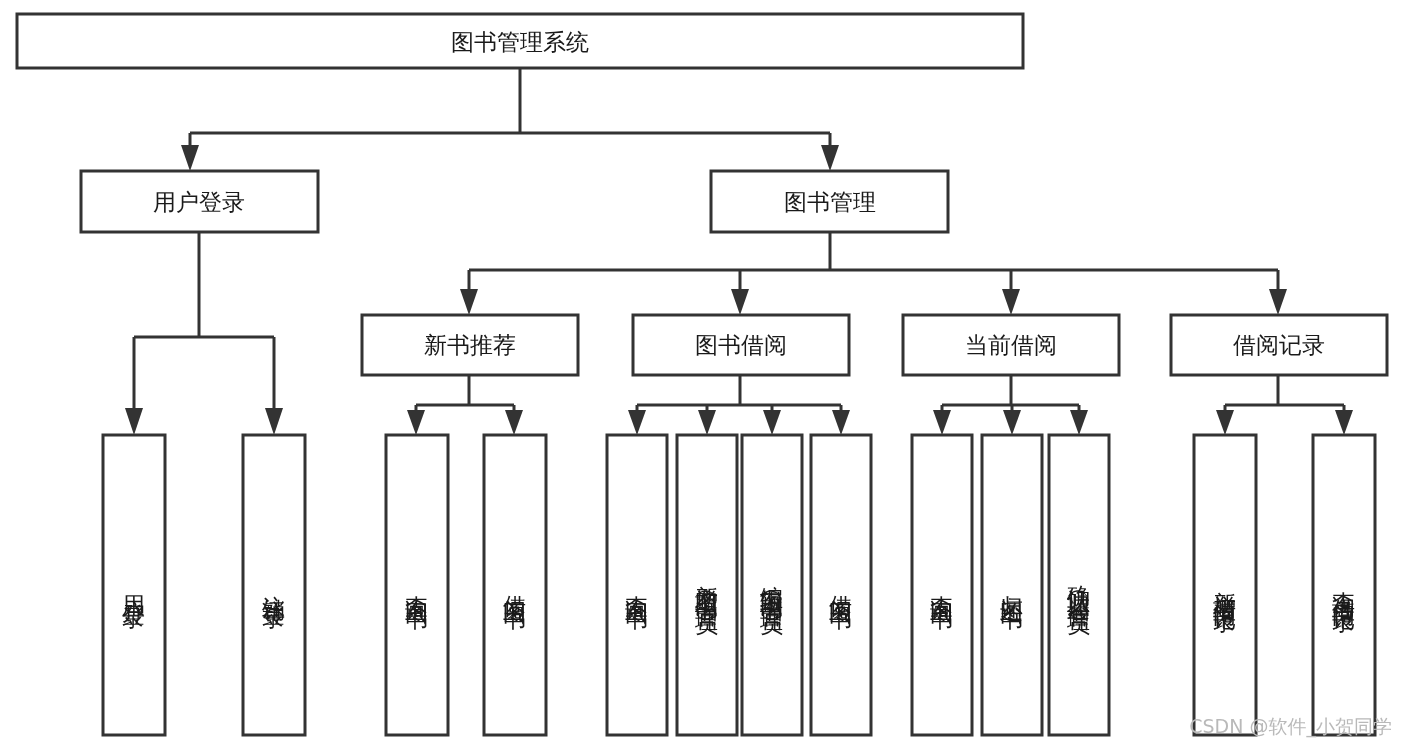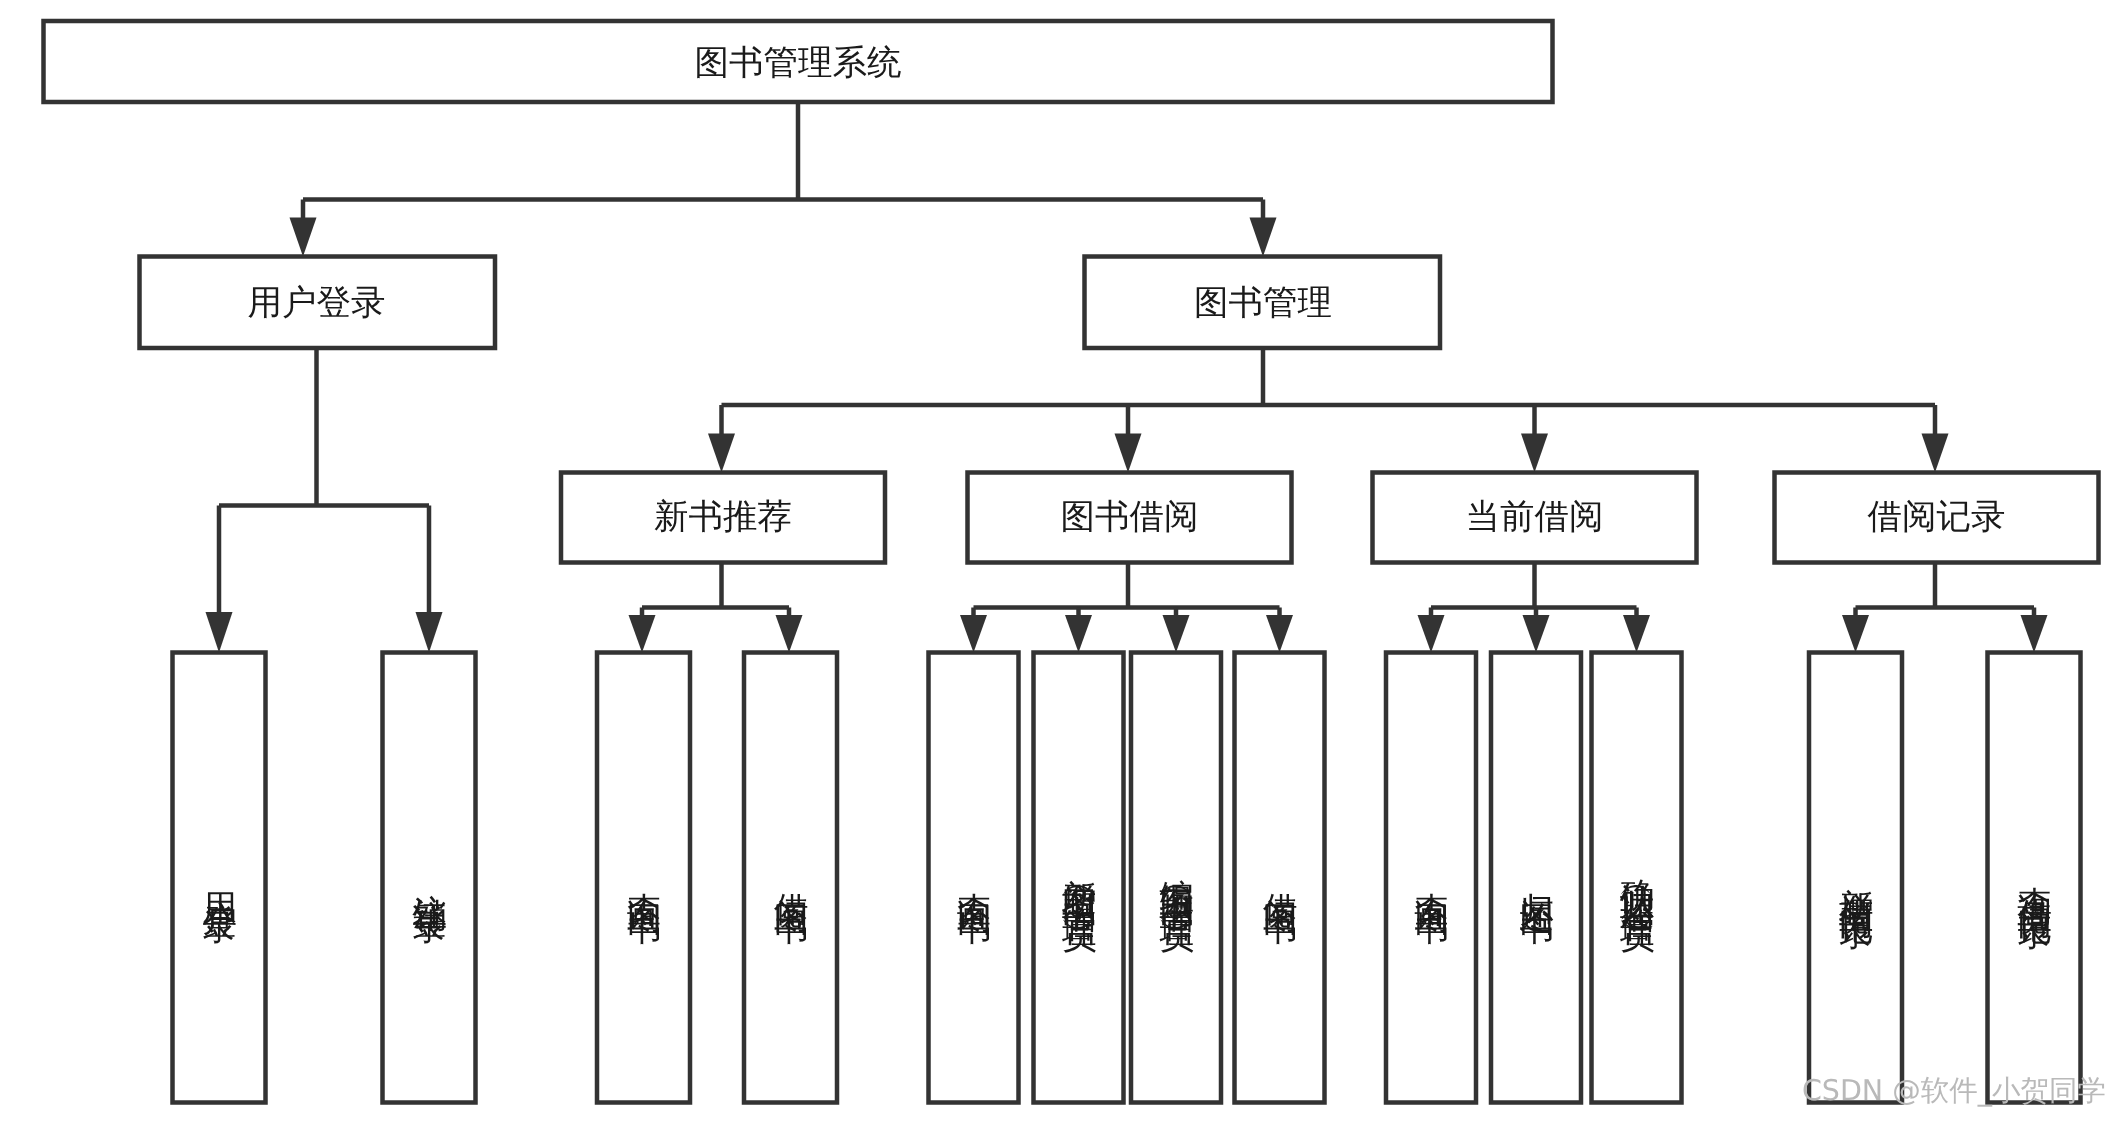--- a/index.html
+++ b/index.html
@@ -10,21 +10,21 @@
   }
   body {
     width: 1405px;
     height: 747px;
     font-family: "DejaVu Sans", "Liberation Sans", sans-serif;
     overflow: hidden;
     position: relative;
   }
   #diagram-root {
     position: absolute;
-    left: 12px;
+    left: 0;
     top: 0;
     width: 1373px;
     height: 747px;
   }
   svg.flow {
     display: block;
     width: 1405px;
     height: 747px;
   }
   .node-rect {

